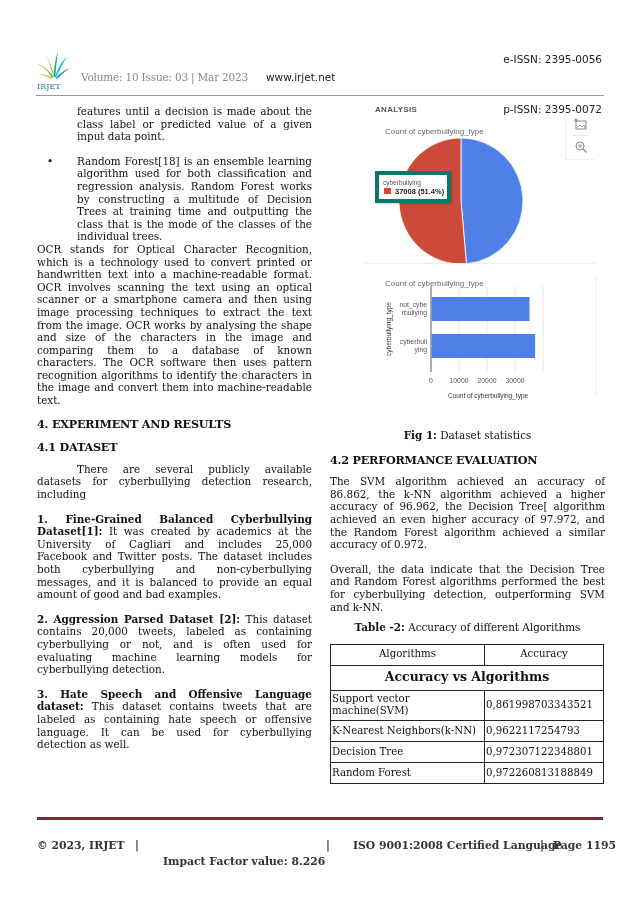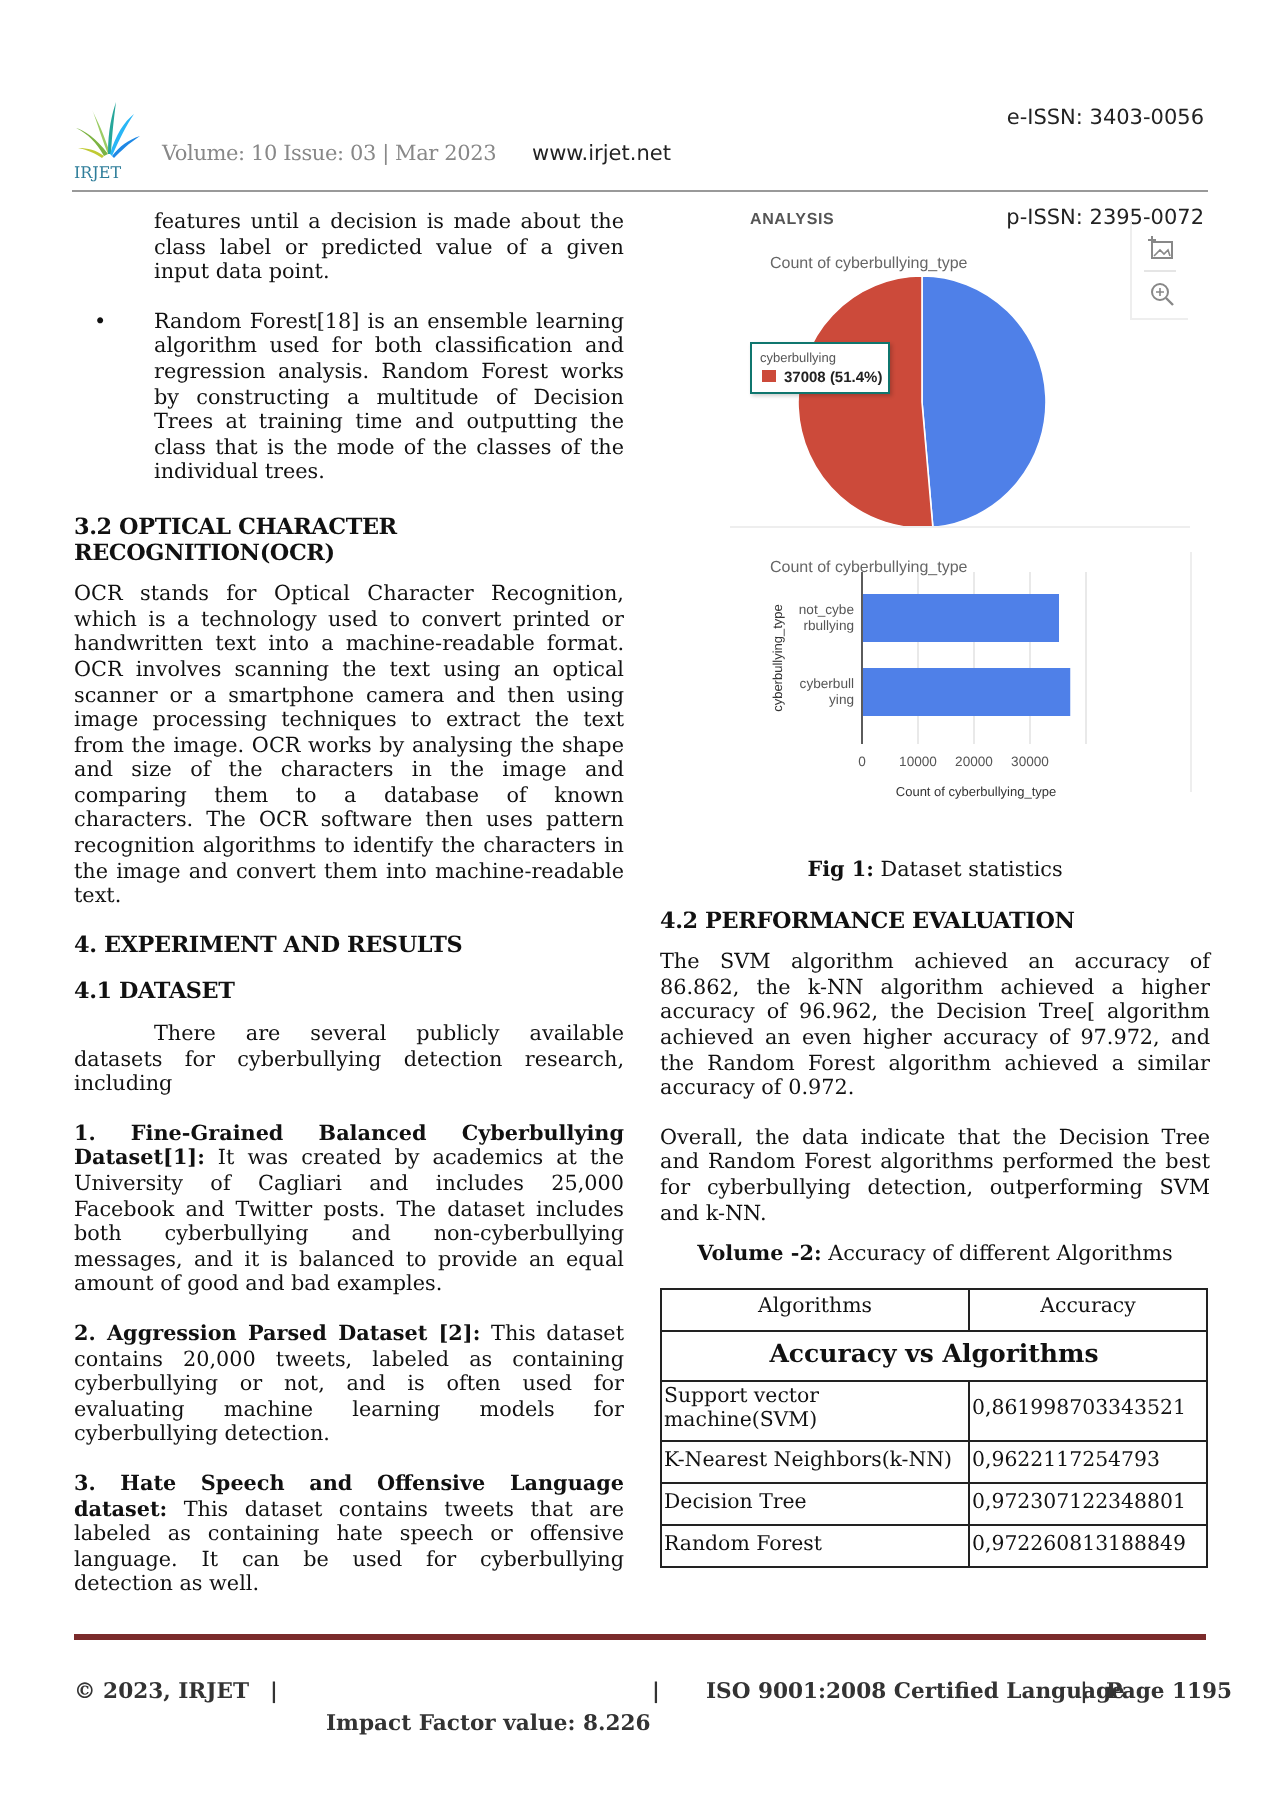--- a/index.html
+++ b/index.html
@@ -29,21 +29,21 @@
   .gap { height: 12px; }
   b.lead { font-weight: bold; }
 
   
   .figure { position: relative; width: 240px; height: 325px; margin-left: 30px; }
   .fig-analysis { position: absolute; left: 15px; top: 8px; font-family: "Liberation Sans", sans-serif; font-size: 8px; font-weight: bold; color: #555; letter-spacing: 0.3px; }
   .fig-toolbar { position: absolute; left: 205px; top: 15px; width: 28px; height: 48px; border-left: 1px solid #eee; border-bottom: 1px solid #eee; }
   .tool-icon { position: absolute; left: 8px; width: 14px; height: 14px; color: #888; font-family: "DejaVu Sans", sans-serif; font-size: 11px; text-align: center; line-height: 14px; }
   .pie-title { position: absolute; left: 25px; top: 30px; font-family: "Liberation Sans", sans-serif; font-size: 8px; color: #666; }
   .pie-svg { position: absolute; left: 0; top: 0; }
-  .tooltip { position: absolute; left: 15px; top: 75px; width: 68px; height: 24px; background: #fff; border: 1px solid #0f766e; box-shadow: 1px 1px 2px rgba(0,0,0,0.2); font-family: "Liberation Sans", sans-serif; }
+  .tooltip { position: absolute; left: 15px; top: 75px; width: 68px; height: 24px; background: #fff; border: 4px solid #0f766e; box-shadow: 1px 1px 2px rgba(0,0,0,0.2); font-family: "Liberation Sans", sans-serif; }
   .tt-label { position: absolute; left: 4px; top: 2px; font-size: 6.5px; color: #555; }
   .tt-swatch { position: absolute; left: 5px; top: 13px; width: 7px; height: 6px; background: #cc4a3a; }
   .tt-value { position: absolute; left: 16px; top: 11px; font-size: 7.5px; font-weight: bold; color: #222; }
   .fig-divider { position: absolute; left: 5px; top: 167px; width: 230px; height: 1px; background: #eee; }
   .fig-vline { position: absolute; left: 235px; top: 180px; width: 1px; height: 120px; background: #eee; }
   .bar-svg { position: absolute; left: 0; top: 0; }
   .fig-caption { text-align: center; margin-top: 8px; font-size: 10.4px; }
 
   
   .table-caption { text-align: center; margin-top: 8px; margin-bottom: 10px; }
@@ -66,34 +66,33 @@
 <div class="hdr">
   <svg class="logo" viewBox="0 0 36 44">
     <path d="M18 30 C12 22 6 18 2 17 C8 20 12 24 16 31 Z" fill="#7cb342"></path>
     <path d="M18 30 C14 20 12 12 10 8 C13 14 16 20 19 30 Z" fill="#9ccc65"></path>
     <path d="M18 30 C18 18 20 10 22 4 C21 12 20 20 19.5 30 Z" fill="#26a69a"></path>
     <path d="M19 30 C22 20 26 14 31 10 C27 16 24 22 20 31 Z" fill="#29b6f6"></path>
     <path d="M20 31 C24 26 28 23 34 21 C28 25 25 28 21 32 Z" fill="#1e88e5"></path>
     <path d="M16 31 C12 28 8 27 3 27 C8 28 12 30 15 32 Z" fill="#c0ca33"></path>
     <text x="1" y="42" font-size="8" font-family="DejaVu Serif, serif" fill="#2e7d9a">IRJET</text>
   </svg>
-  <div class="hdr-eissn">e-ISSN: 3403-0056</div>
+  <div class="hdr-eissn">e-ISSN: 2395-0056</div>
   <div class="hdr-vol">Volume: 10 Issue: 03 | Mar 2023</div>
   <div class="hdr-url">www.irjet.net</div>
   <div class="hdr-pissn">p-ISSN: 2395-0072</div>
 </div>
 <div class="hdr-rule"></div>
 
 <div class="col col-left">
   <p class="indent-block">features until a decision is made about the class label or predicted value of a given input data point.</p>
   <div class="bullet-item">
     <span class="bullet-dot">•</span>
     <p>Random Forest[18] is an ensemble learning algorithm used for both classification and regression analysis. Random Forest works by constructing a multitude of Decision Trees at training time and outputting the class that is the mode of the classes of the individual trees.</p>
   </div>
-  <h3 style="margin-top:14px;">3.2 OPTICAL CHARACTER  RECOGNITION(OCR)</h3>
   <p>OCR stands for Optical Character Recognition, which is a technology used to convert printed or handwritten text into a machine-readable format. OCR involves scanning the text using an optical scanner or a smartphone camera and then using image processing techniques to extract the text from the image. OCR works by analysing the shape and size of the characters in the image and comparing them to a database of known characters. The OCR software then uses pattern recognition algorithms to identify the characters in the image and convert them into machine-readable text.</p>
   <h3 style="">4. EXPERIMENT AND RESULTS</h3>
   <h3>4.1 DATASET</h3>
   <p class="para-indent">There are several publicly available datasets for cyberbullying detection research, including</p>
   <div class="gap"></div>
   <p><b class="lead">1. Fine-Grained Balanced Cyberbullying Dataset[1]:</b><span> It was created by academics at the University of Cagliari and includes 25,000 Facebook and Twitter posts. The dataset includes both cyberbullying and non-cyberbullying messages, and it is balanced to provide an equal amount of good and bad examples.</span></p>
   <div class="gap"></div>
   <p><b class="lead">2. Aggression Parsed Dataset [2]:</b><span> This dataset contains 20,000 tweets, labeled as containing cyberbullying or not, and is often used for evaluating machine learning models for cyberbullying detection.</span></p>
   <div class="gap"></div>
   <p><b class="lead">3. Hate Speech and Offensive Language dataset:</b><span>  This dataset contains tweets that are labeled as containing hate speech or offensive language. It can be used for cyberbullying detection as well.</span></p>
@@ -147,21 +146,21 @@
         <text x="128" y="302" font-size="6.5" fill="#333" text-anchor="middle" font-family="Liberation Sans, sans-serif">Count of cyberbullying_type</text>
         <text x="0" y="0" font-size="6.5" fill="#333" text-anchor="middle" font-family="Liberation Sans, sans-serif" transform="translate(31,233) rotate(-90)">cyberbullying_type</text>
       </svg>
   </div>
   <div class="fig-caption"><b>Fig 1:</b><span> Dataset statistics</span></div>
 
   <h3 style="margin-top:12px;">4.2 PERFORMANCE EVALUATION</h3>
   <p>The SVM algorithm achieved an accuracy of 86.862, the k-NN algorithm achieved a higher accuracy of 96.962, the Decision Tree[ algorithm achieved an even higher accuracy of 97.972, and the Random Forest algorithm achieved a similar accuracy of 0.972.</p>
   <div class="gap"></div>
   <p>Overall, the data indicate that the Decision Tree and Random Forest algorithms performed the best for cyberbullying detection, outperforming SVM and k-NN.</p>
-  <div class="table-caption"><b>Volume -2:</b><span> Accuracy of different Algorithms</span></div>
+  <div class="table-caption"><b>Table -2:</b><span> Accuracy of different Algorithms</span></div>
 
   <table class="acc">
     <tbody>
         <tr>
       <td class="hdr-cell">Algorithms</td>
       <td class="hdr-cell">Accuracy</td>
     </tr>
     <tr>
           <th class="title" colspan="2">Accuracy vs Algorithms</th>
         </tr>

